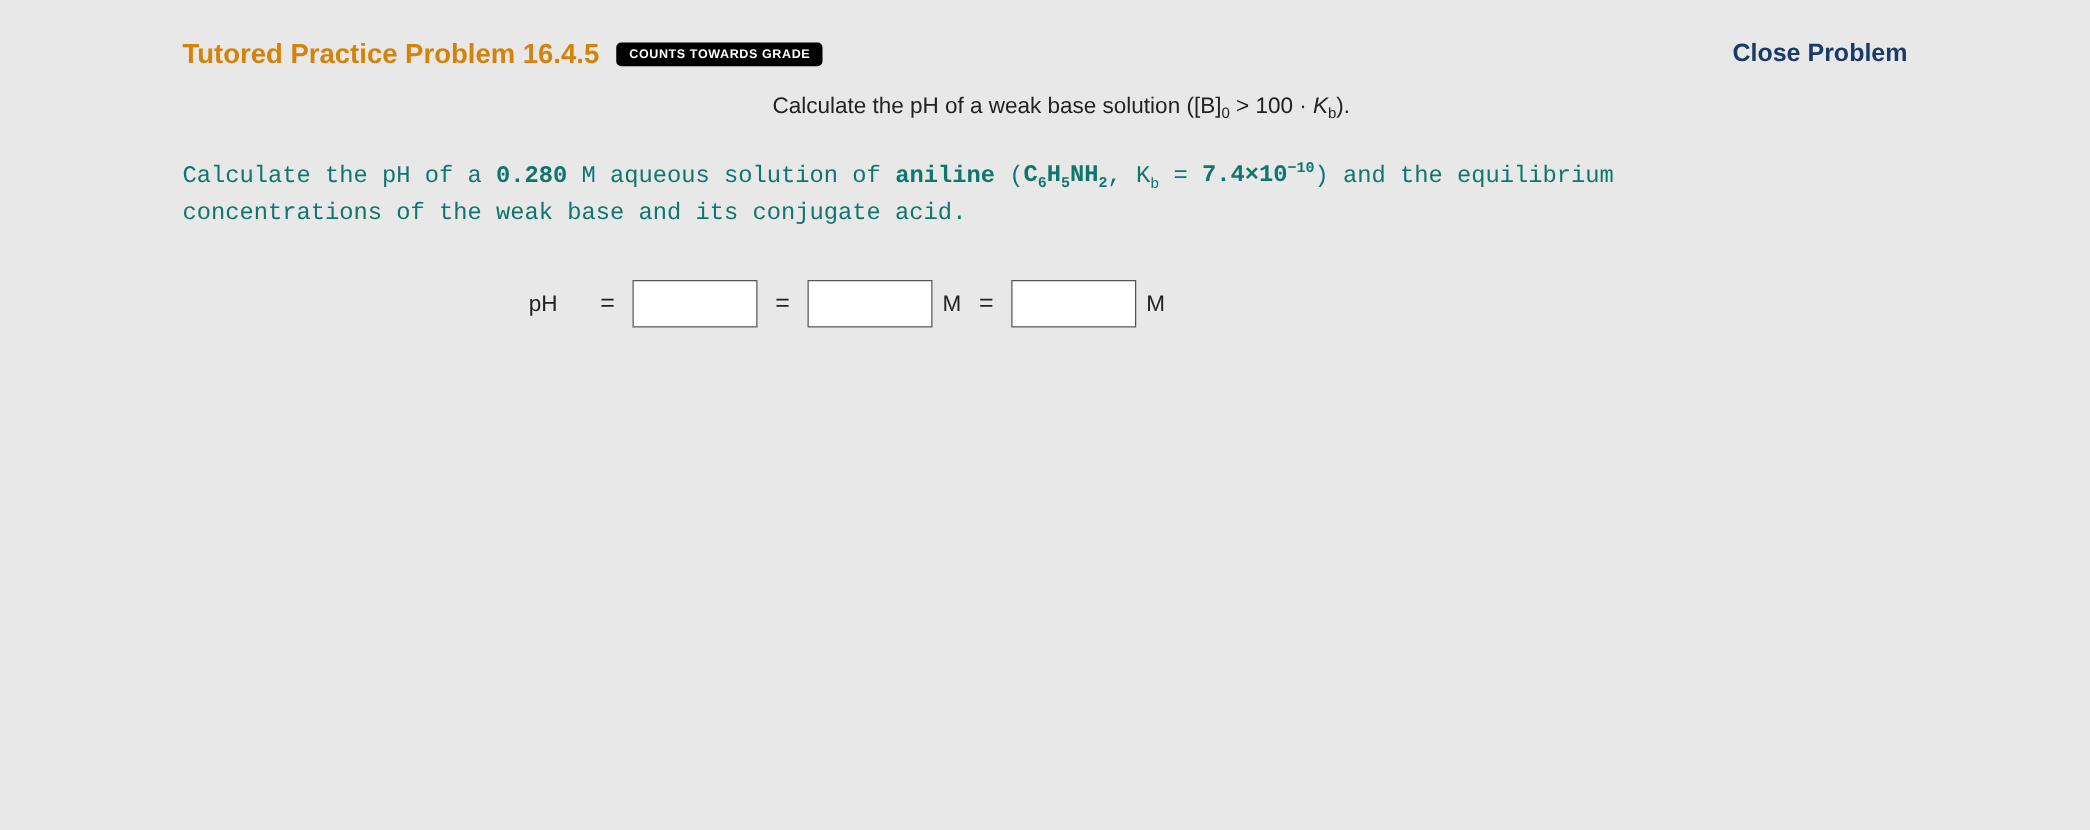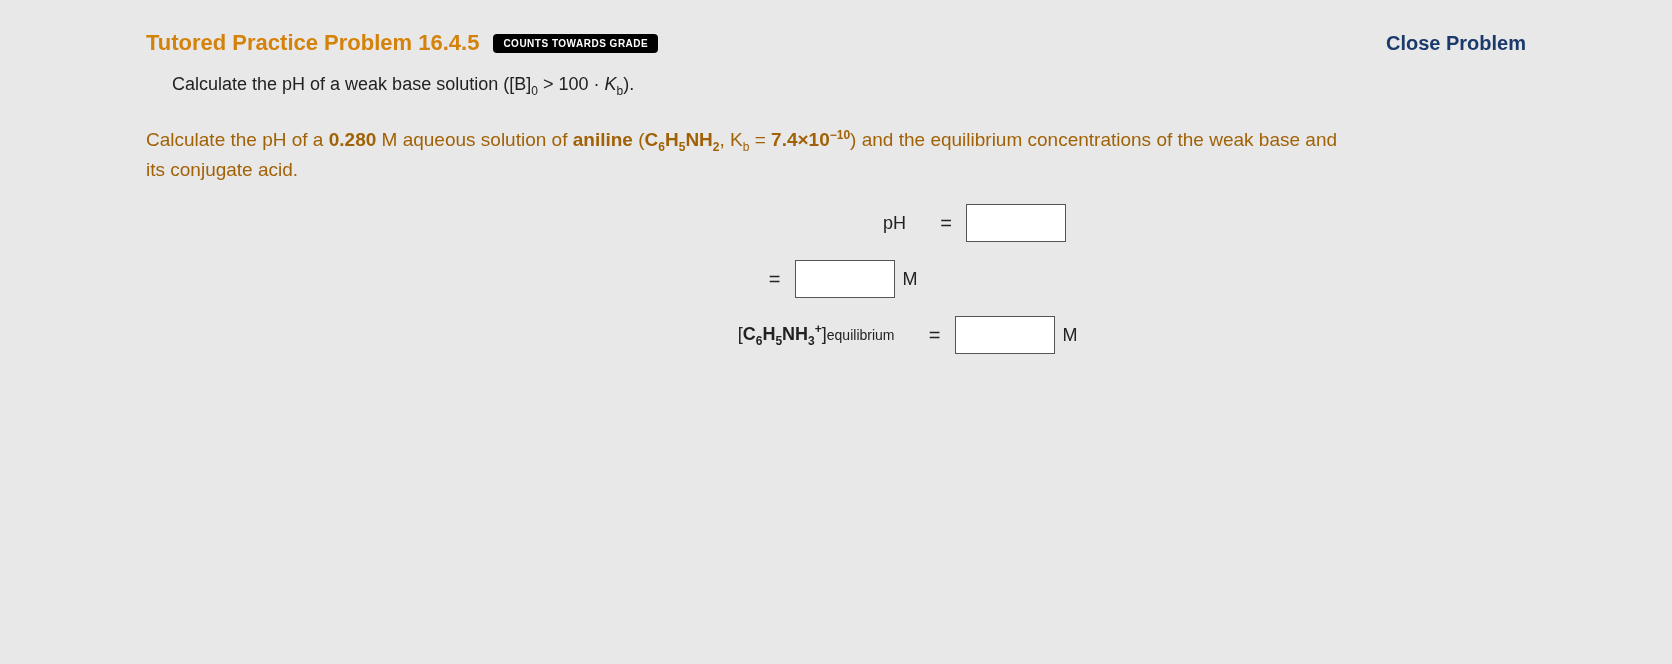--- a/index.html
+++ b/index.html
@@ -51,35 +51,36 @@
       font-family: Arial, sans-serif;
       cursor: pointer;
       text-decoration: none;
     }
     .subtitle {
       font-size: 18px;
       color: #222;
       margin-bottom: 28px;
       font-family: Arial, sans-serif;
       margin-left: 26px;
+      text-align: center;
     }
     .problem-body {
       font-size: 19px;
-      color: #a16207;
+      color: #0f766e;
       line-height: 1.5;
-      margin-bottom: 20px;
-      font-family: Liberation Sans, sans-serif;
+      margin-bottom: 40px;
+      font-family: Liberation Mono, monospace;
       max-width: 1200px;
     }
     .problem-body .bold { font-weight: bold; }
     sup { font-size: 12px; }
     sub { font-size: 12px; }
     .equations-section {
       display: flex;
-      flex-direction: column;
+      flex-direction: row;
       align-items: center;
       margin-bottom: 50px;
     }
     .equation-row {
       display: flex;
       align-items: center;
       margin-bottom: 18px;
       gap: 0;
     }
     .eq-label {
@@ -180,23 +181,20 @@
 
     <div class="equation-row">
       <div class="eq-equals">=</div>
       <div class="eq-input-wrap">
         <input class="eq-input" type="text" style="">
         <span class="eq-unit">M</span>
       </div>
     </div>
 
     <div class="equation-row">
-      <div class="eq-label">
-        [<span class="eq-bold">C<sub>6</sub>H<sub>5</sub>NH<sub>3</sub><sup>+</sup></span>]<span style="font-size:14px;">equilibrium</span>
-      </div>
       <div class="eq-equals">=</div>
       <div class="eq-input-wrap">
         <input class="eq-input" type="text" style="">
         <span class="eq-unit">M</span>
       </div>
     </div>
 
   </div>
 
 

